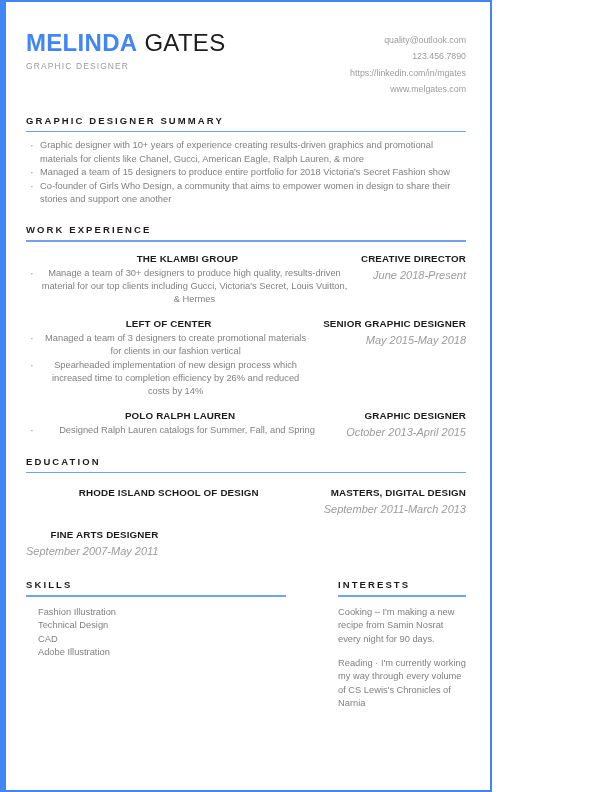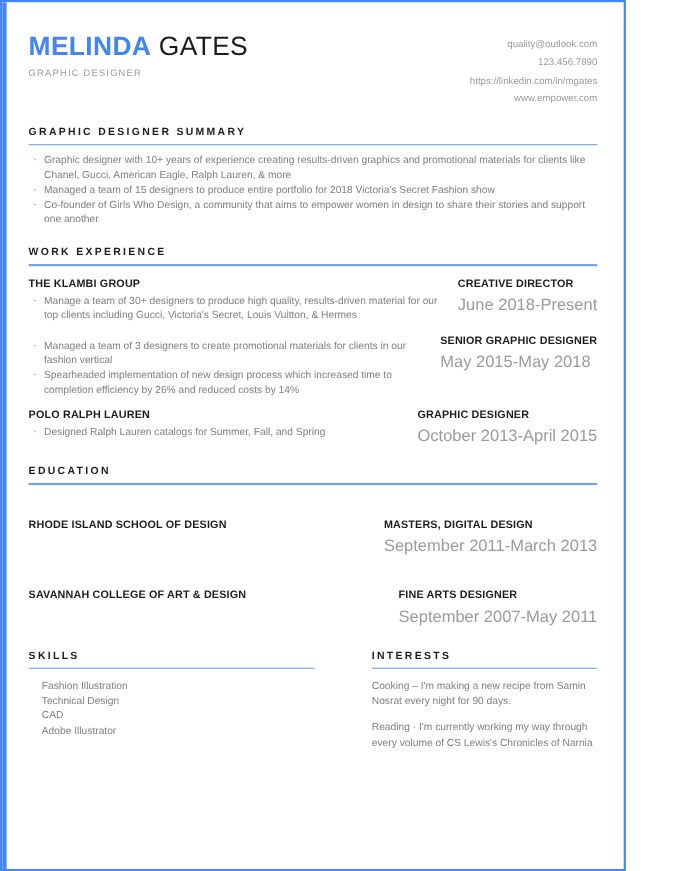--- a/index.html
+++ b/index.html
@@ -9,21 +9,21 @@
   }
   body {
     width: 612px;
     height: 792px;
     font-family: "Liberation Sans", sans-serif;
     -webkit-font-smoothing: antialiased;
   }
 
   .page {
     position: relative;
-    width: 569px;
+    width: 492px;
     height: 792px;
     box-sizing: border-box;
     background: #ffffff;
     border: 2px solid #4285f4;
     overflow: hidden;
   }
 
   
   .accent-bar {
     position: absolute;
@@ -121,46 +121,47 @@
     font-size: 11px;
   }
 
   
   .entry {
     display: flex;
     justify-content: space-between;
     align-items: flex-start;
     margin-top: 11px;
   }
-  .entry-left { flex: 1 1 auto; padding-right: 12px; }
-  .entry-right { flex: 0 0 auto; text-align: left; padding-top: 0px; }
+  .entry-left { flex: 1 1 auto; padding-right: 12px; text-align: center; }
+  .entry-right { flex: 0 0 auto; text-align: right; padding-top: 0px; }
   .org {
     font-size: 9.8px;
     font-weight: bold;
     color: #1c1c1c;
     letter-spacing: 0.15px;
     text-transform: uppercase;
   }
   .role {
     font-size: 9.8px;
     font-weight: bold;
     color: #1c1c1c;
     letter-spacing: 0.15px;
     text-transform: uppercase;
     white-space: nowrap;
   }
   .dates {
-    font-size: 15px;
+    font-size: 11px;
+    font-style: italic;
     color: #9b9b9b;
     margin-top: 5px;
     white-space: nowrap;
   }
   .entry .bullets { margin-top: 3px; }
 
-  .edu-entry { margin-top: 31px; }
+  .edu-entry { margin-top: 14px; }
 
   
   .columns {
     display: flex;
     margin-top: 22px;
     padding: 0 2px;
   }
   .col-left  { width: 260px; flex: 0 0 260px; }
   .col-gap   { width: 52px; flex: 0 0 52px; }
   .col-right { flex: 1 1 auto; }
@@ -196,21 +197,21 @@
       <div class="name-block">
         <div class="name">
           <span class="first">MELINDA</span><span class="last">&nbsp;</span><span class="last">GATES</span>
         </div>
         <div class="subtitle">GRAPHIC DESIGNER</div>
       </div>
       <div class="contact">
         <div>quality@outlook.com</div>
         <div>123.456.7890</div>
         <div>https://linkedin.com/in/mgates</div>
-        <div>www.empower.com</div>
+        <div>www.melgates.com</div>
       </div>
     </div>
 
     <div class="section">
       <div class="section-title">GRAPHIC DESIGNER SUMMARY</div>
       <div class="rule"></div>
       <ul class="bullets">
         <li>Graphic designer with 10+ years of experience creating results-driven graphics and promotional materials for clients like Chanel, Gucci, American Eagle, Ralph Lauren, &amp; more</li>
         <li>Managed a team of 15 designers to produce entire portfolio for 2018 Victoria's Secret Fashion show</li>
         <li>Co-founder of Girls Who Design, a community that aims to empower women in design to share their stories and support one another</li>
@@ -229,20 +230,21 @@
           </ul>
         </div>
         <div class="entry-right">
           <div class="role">CREATIVE DIRECTOR</div>
           <div class="dates">June 2018-Present</div>
         </div>
       </div>
 
       <div class="entry">
         <div class="entry-left">
+          <div class="org">LEFT OF CENTER</div>
           <ul class="bullets">
             <li>Managed a team of 3 designers to create promotional materials for clients in our fashion vertical</li>
             <li>Spearheaded implementation of new design process which increased time to completion efficiency by 26% and reduced costs by 14%</li>
           </ul>
         </div>
         <div class="entry-right">
           <div class="role">SENIOR GRAPHIC DESIGNER</div>
           <div class="dates">May 2015-May 2018</div>
         </div>
       </div>
@@ -269,39 +271,36 @@
         <div class="entry-left">
           <div class="org">RHODE ISLAND SCHOOL OF DESIGN</div>
         </div>
         <div class="entry-right">
           <div class="role">MASTERS, DIGITAL DESIGN</div>
           <div class="dates">September 2011-March 2013</div>
         </div>
       </div>
 
       <div class="entry edu-entry">
-        <div class="entry-left">
-          <div class="org">SAVANNAH COLLEGE OF ART &amp; DESIGN</div>
-        </div>
         <div class="entry-right">
           <div class="role">FINE ARTS DESIGNER</div>
           <div class="dates">September 2007-May 2011</div>
         </div>
       </div>
     </div>
 
     <div class="columns">
       <div class="col-left">
         <div class="section-title">SKILLS</div>
         <div class="rule"></div>
         <ul class="plain-list">
           <li>Fashion Illustration</li>
           <li>Technical Design</li>
           <li>CAD</li>
-          <li>Adobe Illustrator</li>
+          <li>Adobe Illustration</li>
         </ul>
       </div>
 
       <div class="col-gap"></div>
 
       <div class="col-right">
         <div class="section-title">INTERESTS</div>
         <div class="rule"></div>
         <div class="para">Cooking – I'm making a new recipe from Samin Nosrat every night for 90 days.</div>
         <div class="para">Reading · I'm currently working my way through every volume of CS Lewis's Chronicles of Narnia</div>

